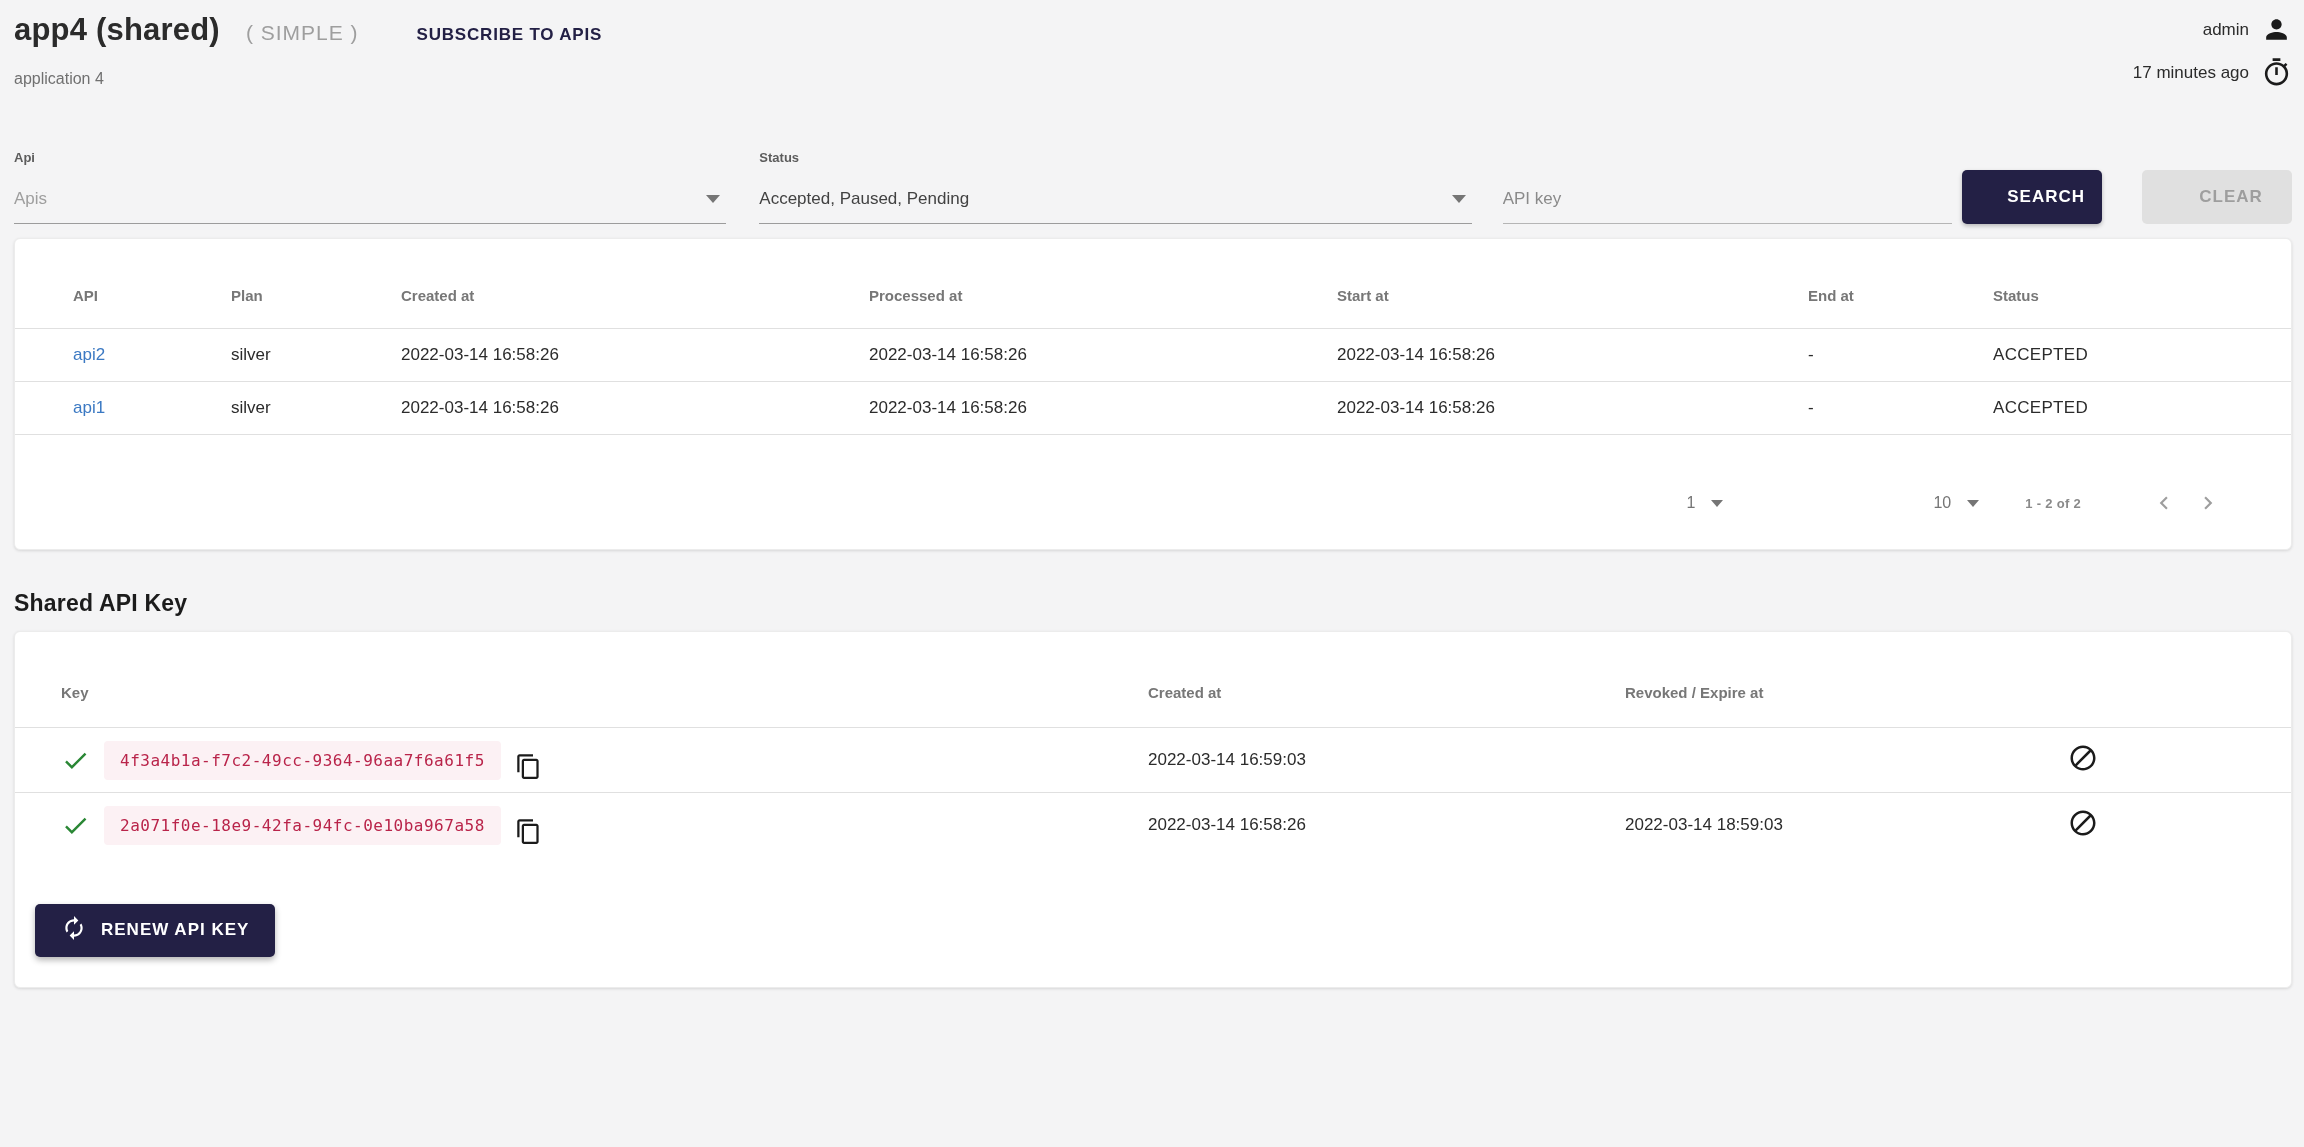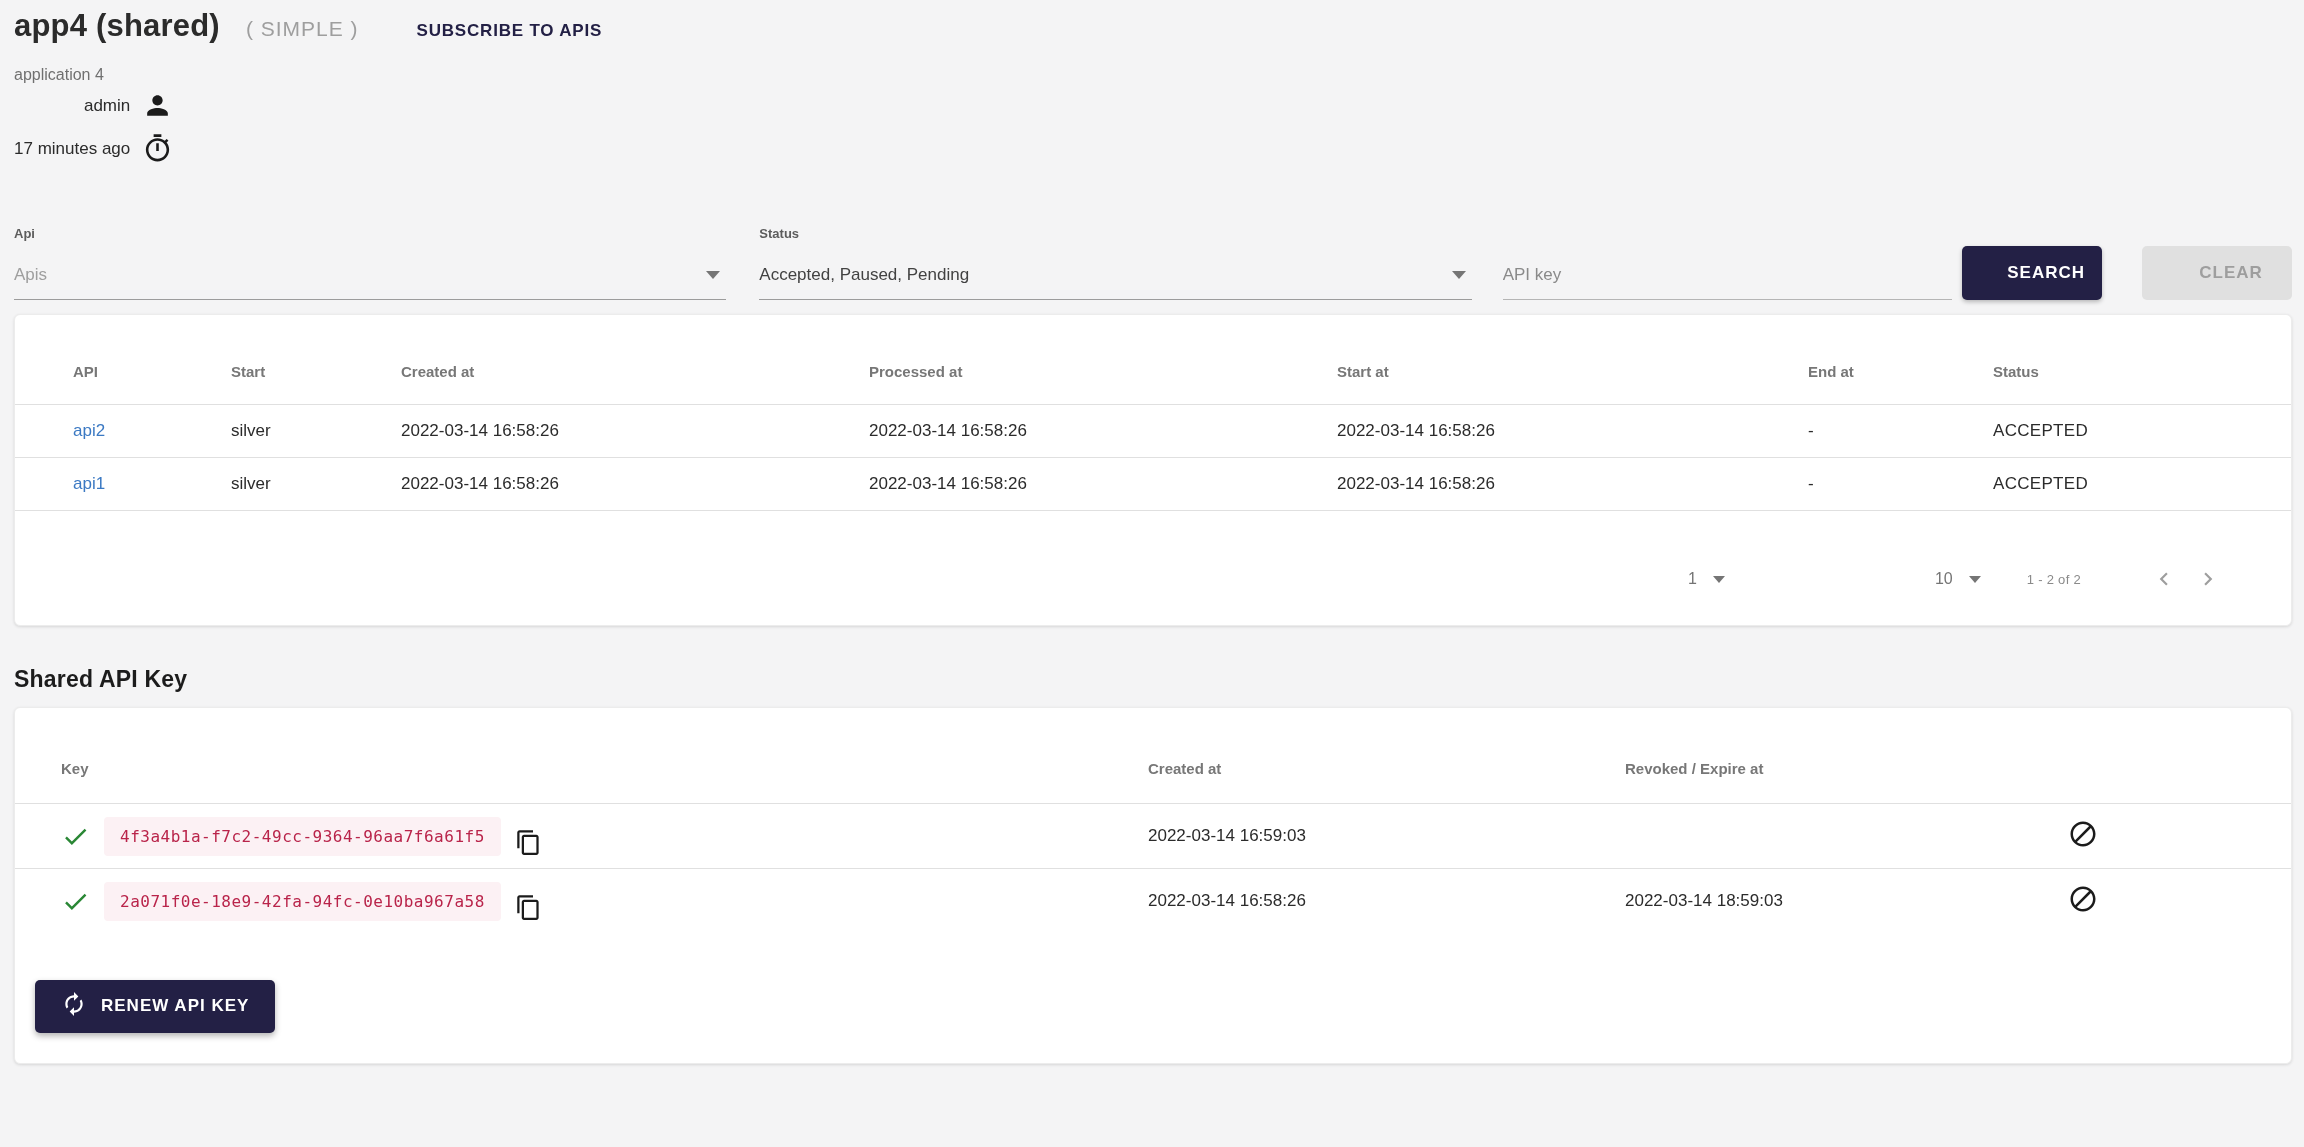--- a/index.html
+++ b/index.html
@@ -12,21 +12,21 @@
     --text-dark:#262626;
     --text-gray:#757575;
     --divider:#e0e0e0;
   }
   *{box-sizing:border-box;margin:0;padding:0;}
   body{width:2304px;height:1147px;background:var(--page-bg);
        font-family:"Liberation Sans",sans-serif;color:var(--text-dark);overflow:hidden;}
   .page{position:relative;width:2304px;height:1147px;padding:8px 12px 0 14px;}
 
   
-  .topbar{display:flex;justify-content:space-between;align-items:flex-start;flex-direction:column;}
+  .topbar{display:flex;justify-content:space-between;align-items:flex-end;}
   .title-row{display:flex;align-items:baseline;gap:26px;}
   .page-title{font-size:31px;font-weight:700;color:#2b2b2b;letter-spacing:.2px;}
   .type-badge{font-size:21px;color:#9e9e9e;letter-spacing:1px;}
   .subscribe-link{font-size:17px;font-weight:700;color:var(--navy);letter-spacing:.8px;
                   margin-left:32px;cursor:pointer;text-decoration:none;}
   .subtitle{font-size:16px;color:#707070;margin-top:22px;}
   .topbar-right{display:flex;flex-direction:column;align-items:flex-end;gap:12px;padding-top:6px;}
   .meta-row{display:flex;align-items:center;gap:12px;font-size:17px;color:#2b2b2b;}
   .meta-row svg{display:block;}
 
@@ -74,21 +74,21 @@
   .api-link{color:var(--link);text-decoration:none;cursor:pointer;}
   .status-cell{letter-spacing:.3px;}
 
   
   .pagination{display:flex;align-items:center;justify-content:flex-end;
               height:92px;margin-top:22px;padding-right:70px;color:var(--text-gray);}
   .pag-select{display:flex;align-items:center;gap:16px;font-size:16px;cursor:pointer;}
   .pag-select .arrow-down{border-left-width:6px;border-right-width:6px;border-top-width:7px;}
   .pag-page{margin-right:210px;}
   .pag-size{margin-right:46px;}
-  .pag-range{font-size:13px;font-weight:400;color:#8a8a8a;margin-right:52px;letter-spacing:.3px;}
+  .pag-range{font-size:13px;font-weight:700;color:#8a8a8a;margin-right:52px;letter-spacing:.3px;}
   .pag-chevron{background:none;border:none;cursor:pointer;padding:0;margin-left:18px;display:flex;align-items:center;}
 
   
   .key-table th{padding-top:52px;padding-bottom:26px;border-bottom:1px solid var(--divider);}
   .key-table td{height:65px;}
   .key-table tr.bordered td{border-bottom:1px solid var(--divider);}
   .key-table .k1{width:1133px;padding-left:46px;}
   .key-table .k2{width:477px;}
   .key-table .k3{width:370px;}
   .key-table .k4{width:auto;text-align:center;padding-right:120px;}
@@ -155,21 +155,21 @@
     </div>
     <button class="btn btn-search">SEARCH</button>
     <button class="btn btn-clear">CLEAR</button>
   </section>
 
   <div class="card">
     <table class="subs-table">
       <thead>
         <tr>
           <th class="c1">API</th>
-          <th class="c2">Start</th>
+          <th class="c2">Plan</th>
           <th class="c3">Created at</th>
           <th class="c4">Processed at</th>
           <th class="c5">Start at</th>
           <th class="c6">End at</th>
           <th class="c7">Status</th>
         </tr>
       </thead>
       <tbody>
         <tr>
           <td class="c1"><a class="api-link">api2</a></td>

